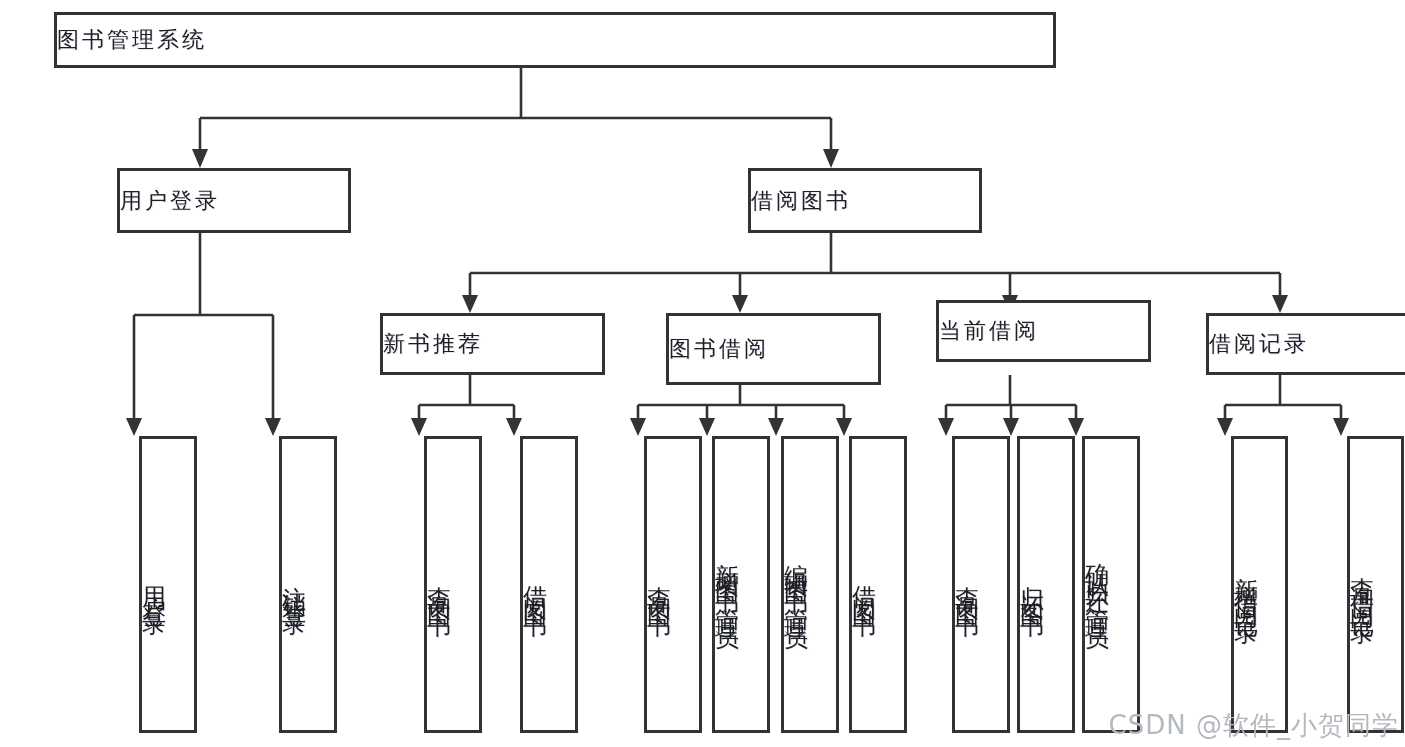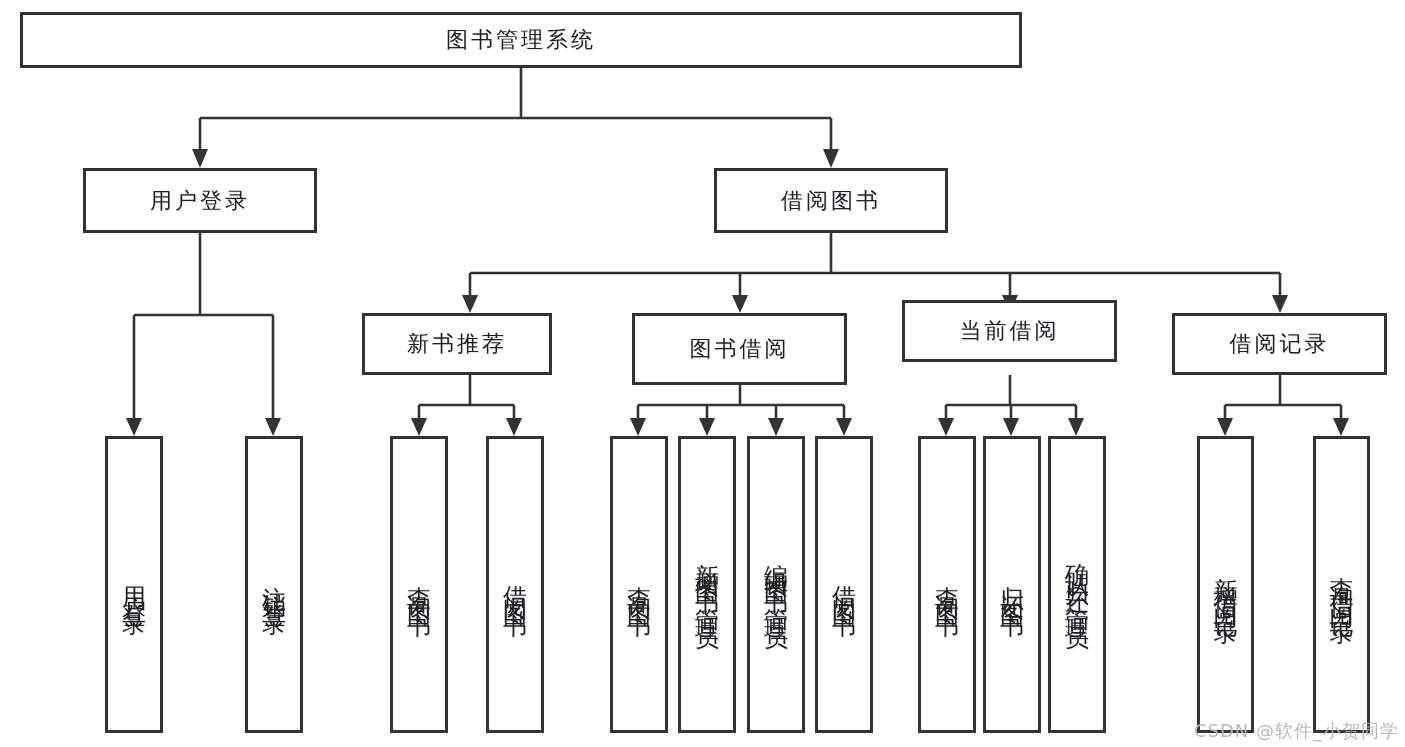--- a/index.html
+++ b/index.html
@@ -26,42 +26,42 @@
   }
   .connector-svg path { stroke: var(--line); stroke-width: 2.6; fill: none; }
   .connector-svg polygon { fill: var(--line); stroke: none; }
   .node {
     position: absolute;
     box-sizing: border-box;
     border: 3px solid var(--line);
     background: var(--boxbg);
     display: flex;
     align-items: center;
-    justify-content: center;
     overflow: hidden;
+    margin-left: 34px;
   }
   .hlabel {
     font-size: 22px;
     letter-spacing: 3px;
     white-space: nowrap;
     text-shadow: 1px 1px 0 rgba(130,150,230,0.18);
   }
   .vlabel {
     writing-mode: vertical-rl;
     text-orientation: mixed;
     font-size: 24px;
     letter-spacing: 9px;
     line-height: 1;
     text-shadow: 1px 1px 0 rgba(130,150,230,0.18);
   }
   .watermark {
     position: absolute;
     right: 6px;
     bottom: 4px;
-    font-size: 18px;
+    font-size: 26px;
     color: var(--wm);
     letter-spacing: 1px;
     white-space: nowrap;
     margin-left: 10px;
   }
 </style>
 </head>
 <body>
 
 <div class="canvas">
@@ -106,21 +106,21 @@
     <span class="hlabel">图书管理系统</span>
   </div>
 
   <div class="node" style="left:83px; top:168px; width:234px; height:65px;">
     <span class="hlabel">用户登录</span>
   </div>
   <div class="node" style="left:714px; top:168px; width:234px; height:65px;">
     <span class="hlabel">借阅图书</span>
   </div>
 
-  <div class="node" style="left:362px; top:313px; width:190px; height:62px;">
+  <div class="node" style="left:346px; top:313px; width:225px; height:62px;">
     <span class="hlabel">新书推荐</span>
   </div>
   <div class="node" style="left:632px; top:313px; width:215px; height:72px;">
     <span class="hlabel">图书借阅</span>
   </div>
   <div class="node" style="left:902px; top:300px; width:215px; height:62px;">
     <span class="hlabel">当前借阅</span>
   </div>
   <div class="node" style="left:1172px; top:313px; width:215px; height:62px;">
     <span class="hlabel">借阅记录</span>

